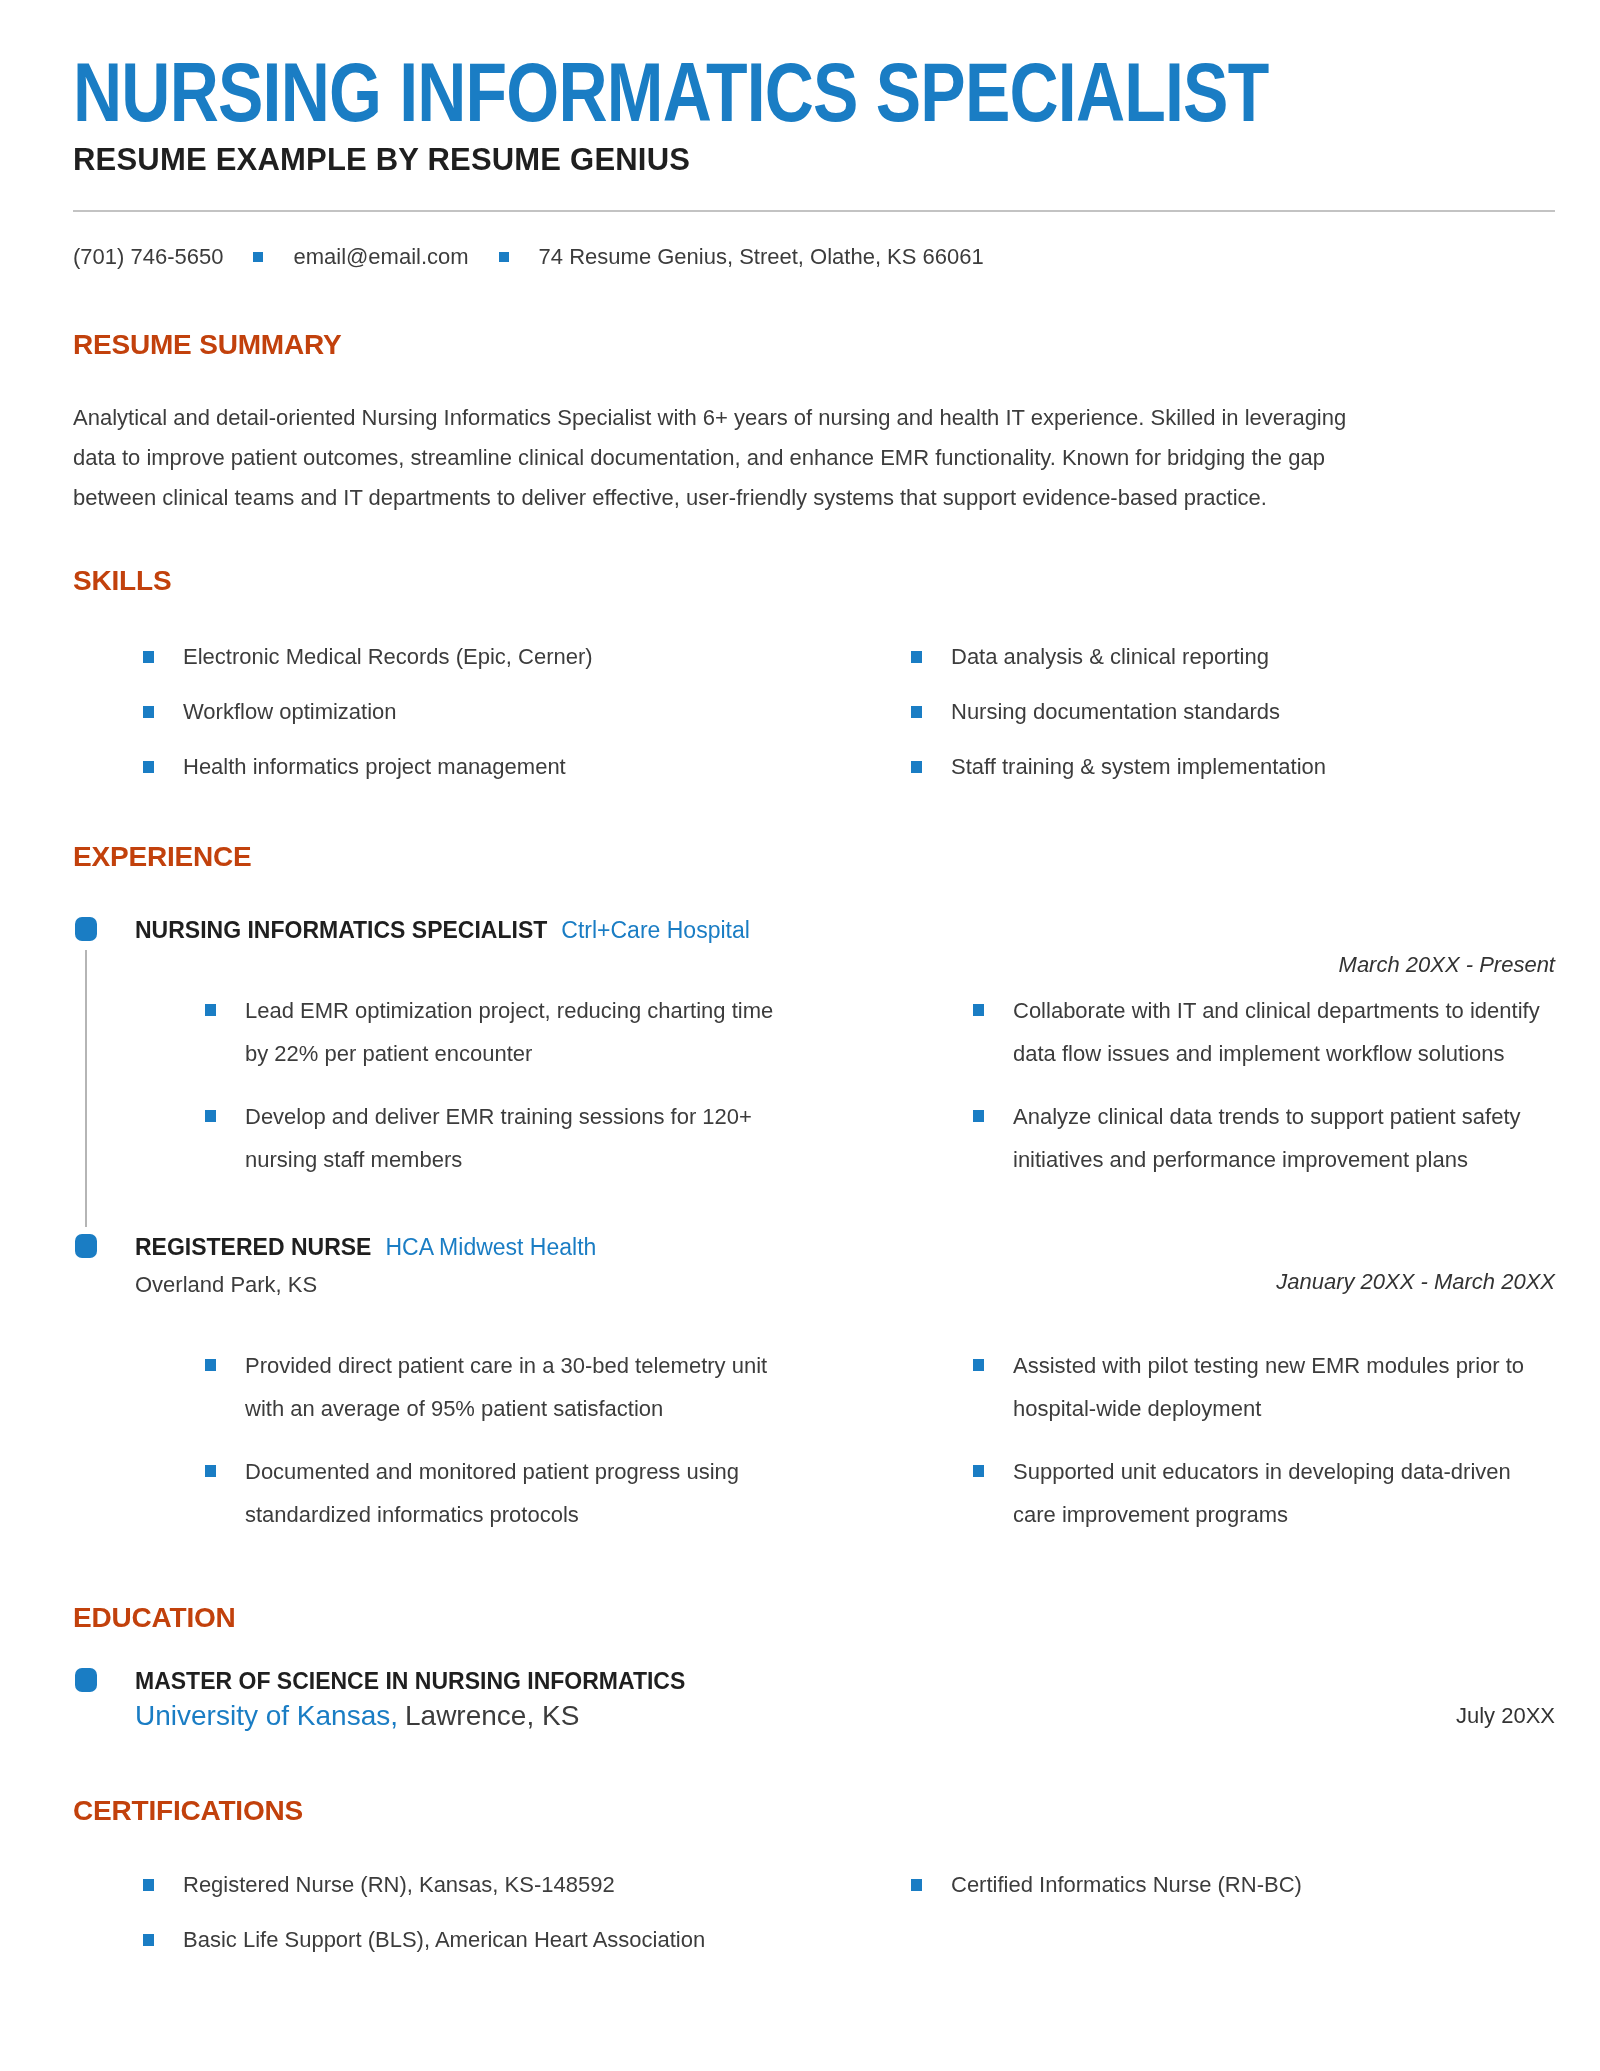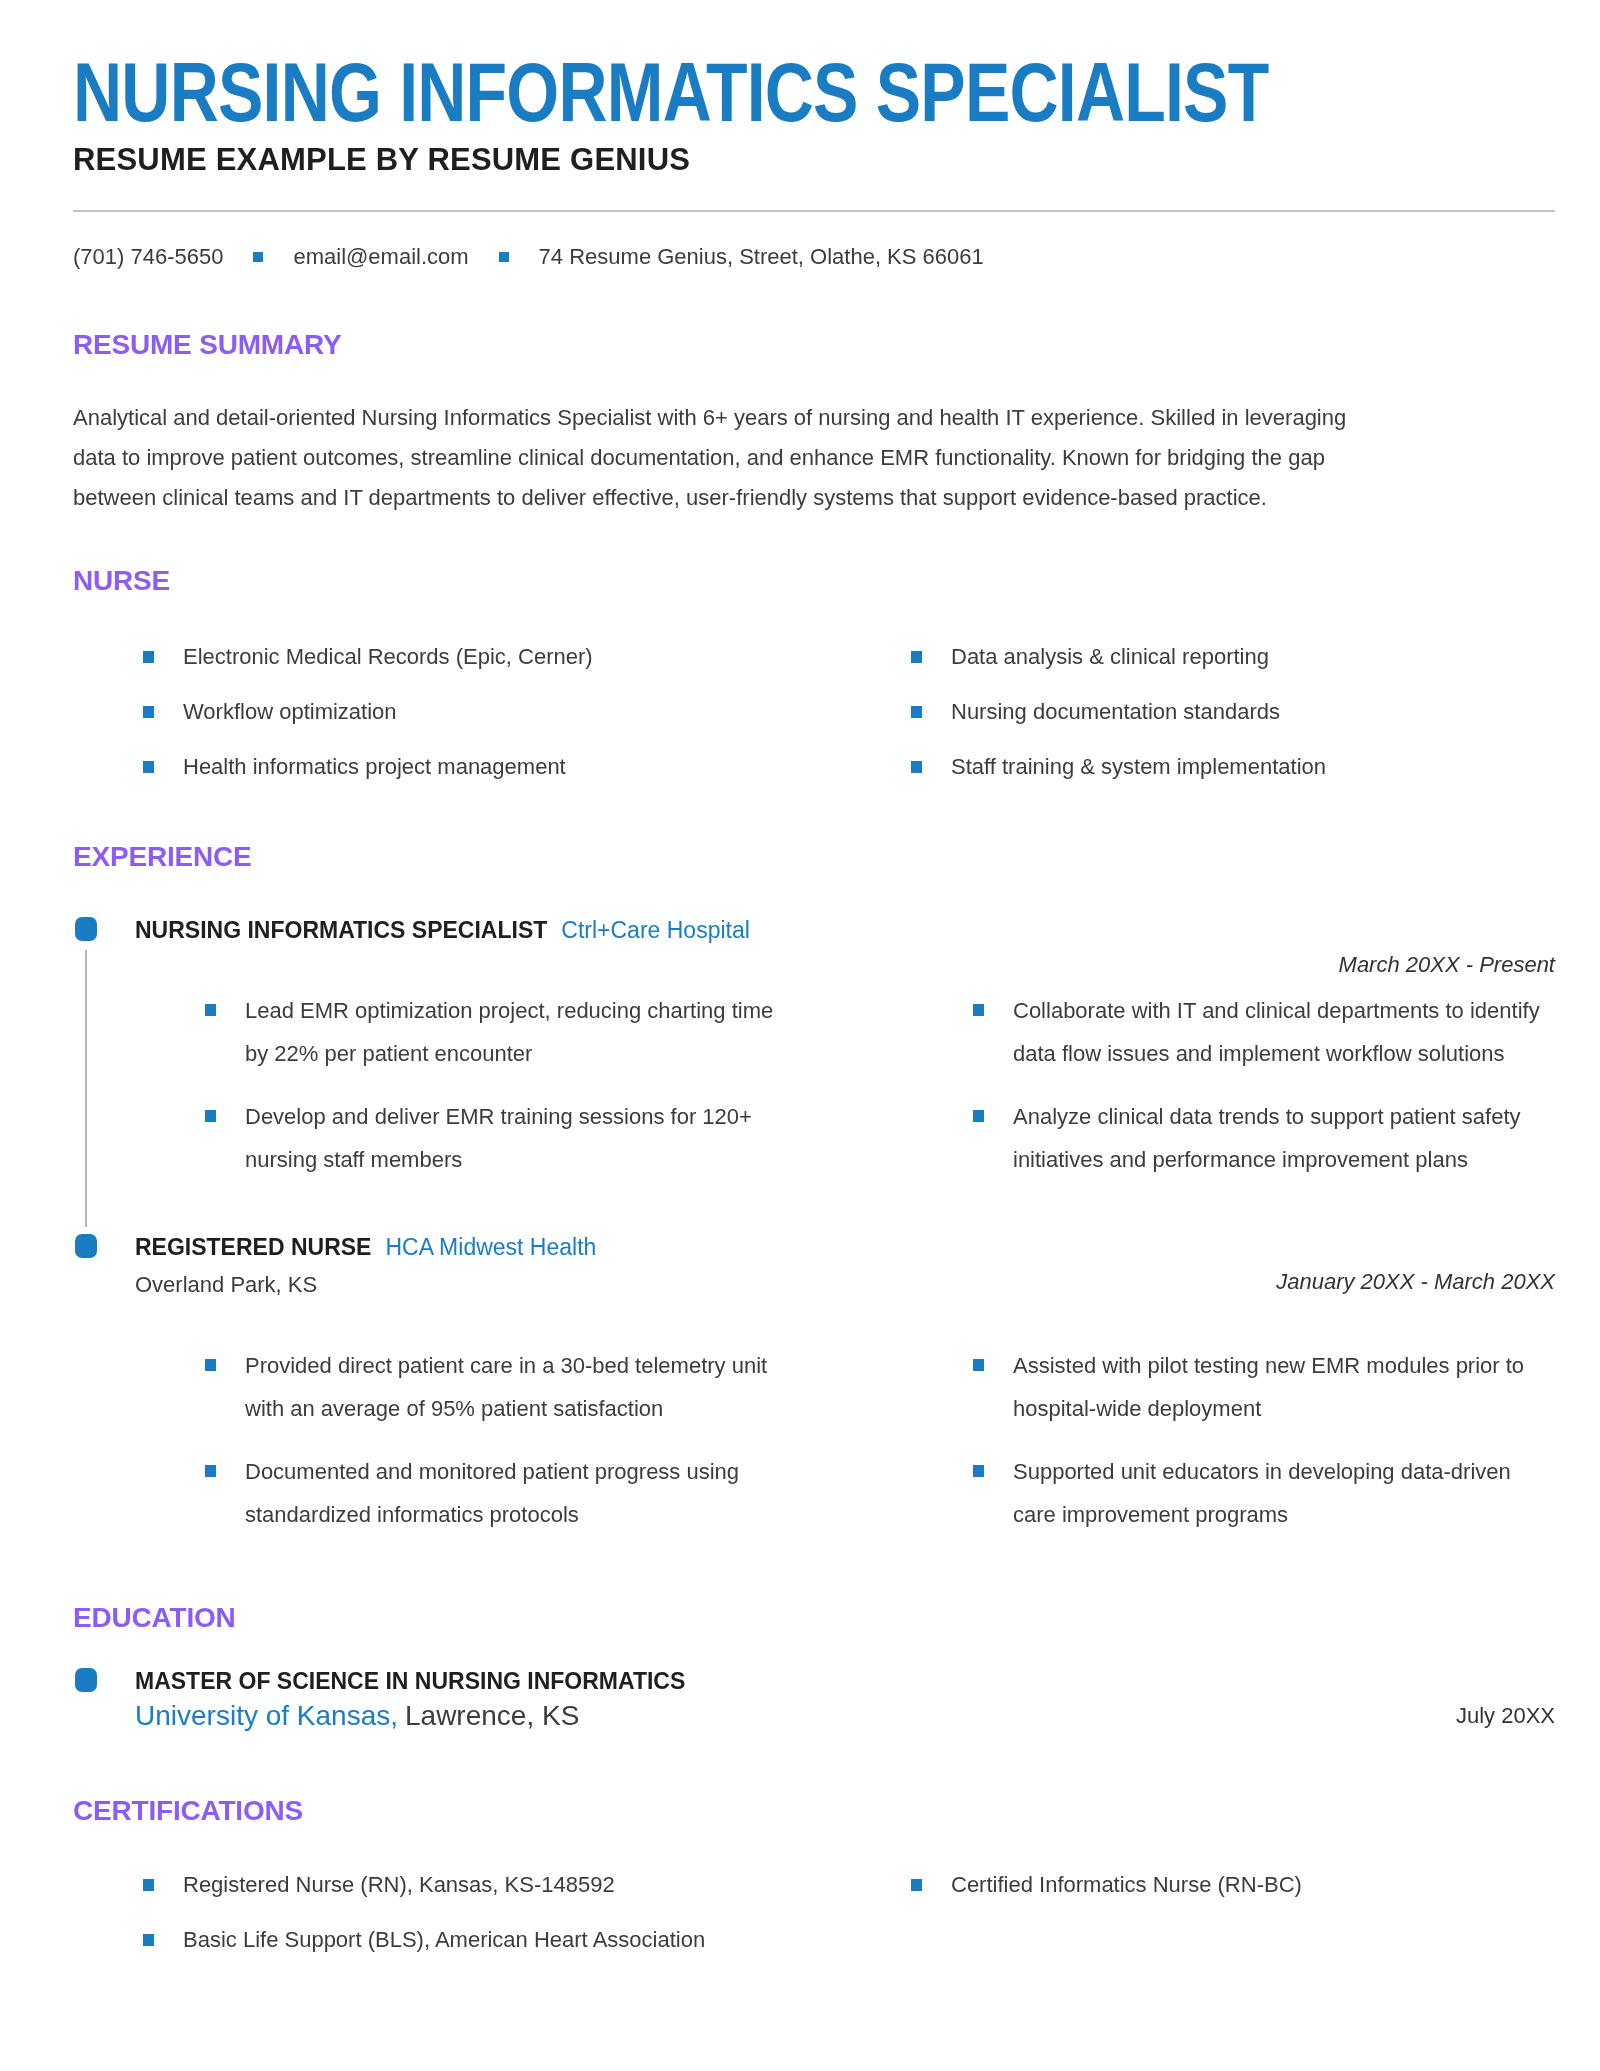--- a/index.html
+++ b/index.html
@@ -61,21 +61,21 @@
     margin: 0 30px;
     vertical-align: 2px;
   }
 
   
   .sec-heading {
     margin: 0;
     font-size: 28px;
     line-height: 34px;
     font-weight: bold;
-    color: #8b5cf6;
+    color: #c2410c;
     letter-spacing: -0.2px;
   }
   .summary { margin-top: 56px; }
   .summary .sec-heading { margin-bottom: 36px; }
   .summary p {
     margin: 0;
     max-width: 1300px;
     font-size: 22px;
     line-height: 40px;
     color: #3c3c3c;
@@ -219,21 +219,21 @@
       <span>(701) 746-5650</span><span class="sep"></span><span>email@email.com</span><span class="sep"></span><span>74 Resume Genius, Street, Olathe, KS 66061</span>
     </div>
   </header>
 
   <section class="summary">
     <h2 class="sec-heading">RESUME SUMMARY</h2>
     <p>Analytical and detail-oriented Nursing Informatics Specialist with 6+ years of nursing and health IT experience. Skilled in leveraging data to improve patient outcomes, streamline clinical documentation, and enhance EMR functionality. Known for bridging the gap between clinical teams and IT departments to deliver effective, user-friendly systems that support evidence-based practice.</p>
   </section>
 
   <section class="skills">
-    <h2 class="sec-heading">NURSE</h2>
+    <h2 class="sec-heading">SKILLS</h2>
     <div class="two-col">
       <ul class="col-left">
         <li><span class="sq"></span><span class="li-text">Electronic Medical Records (Epic, Cerner)</span></li>
         <li><span class="sq"></span><span class="li-text">Workflow optimization</span></li>
         <li><span class="sq"></span><span class="li-text">Health informatics project management</span></li>
       </ul>
       <ul class="col-right">
         <li><span class="sq"></span><span class="li-text">Data analysis &amp; clinical reporting</span></li>
         <li><span class="sq"></span><span class="li-text">Nursing documentation standards</span></li>
         <li><span class="sq"></span><span class="li-text">Staff training &amp; system implementation</span></li>

